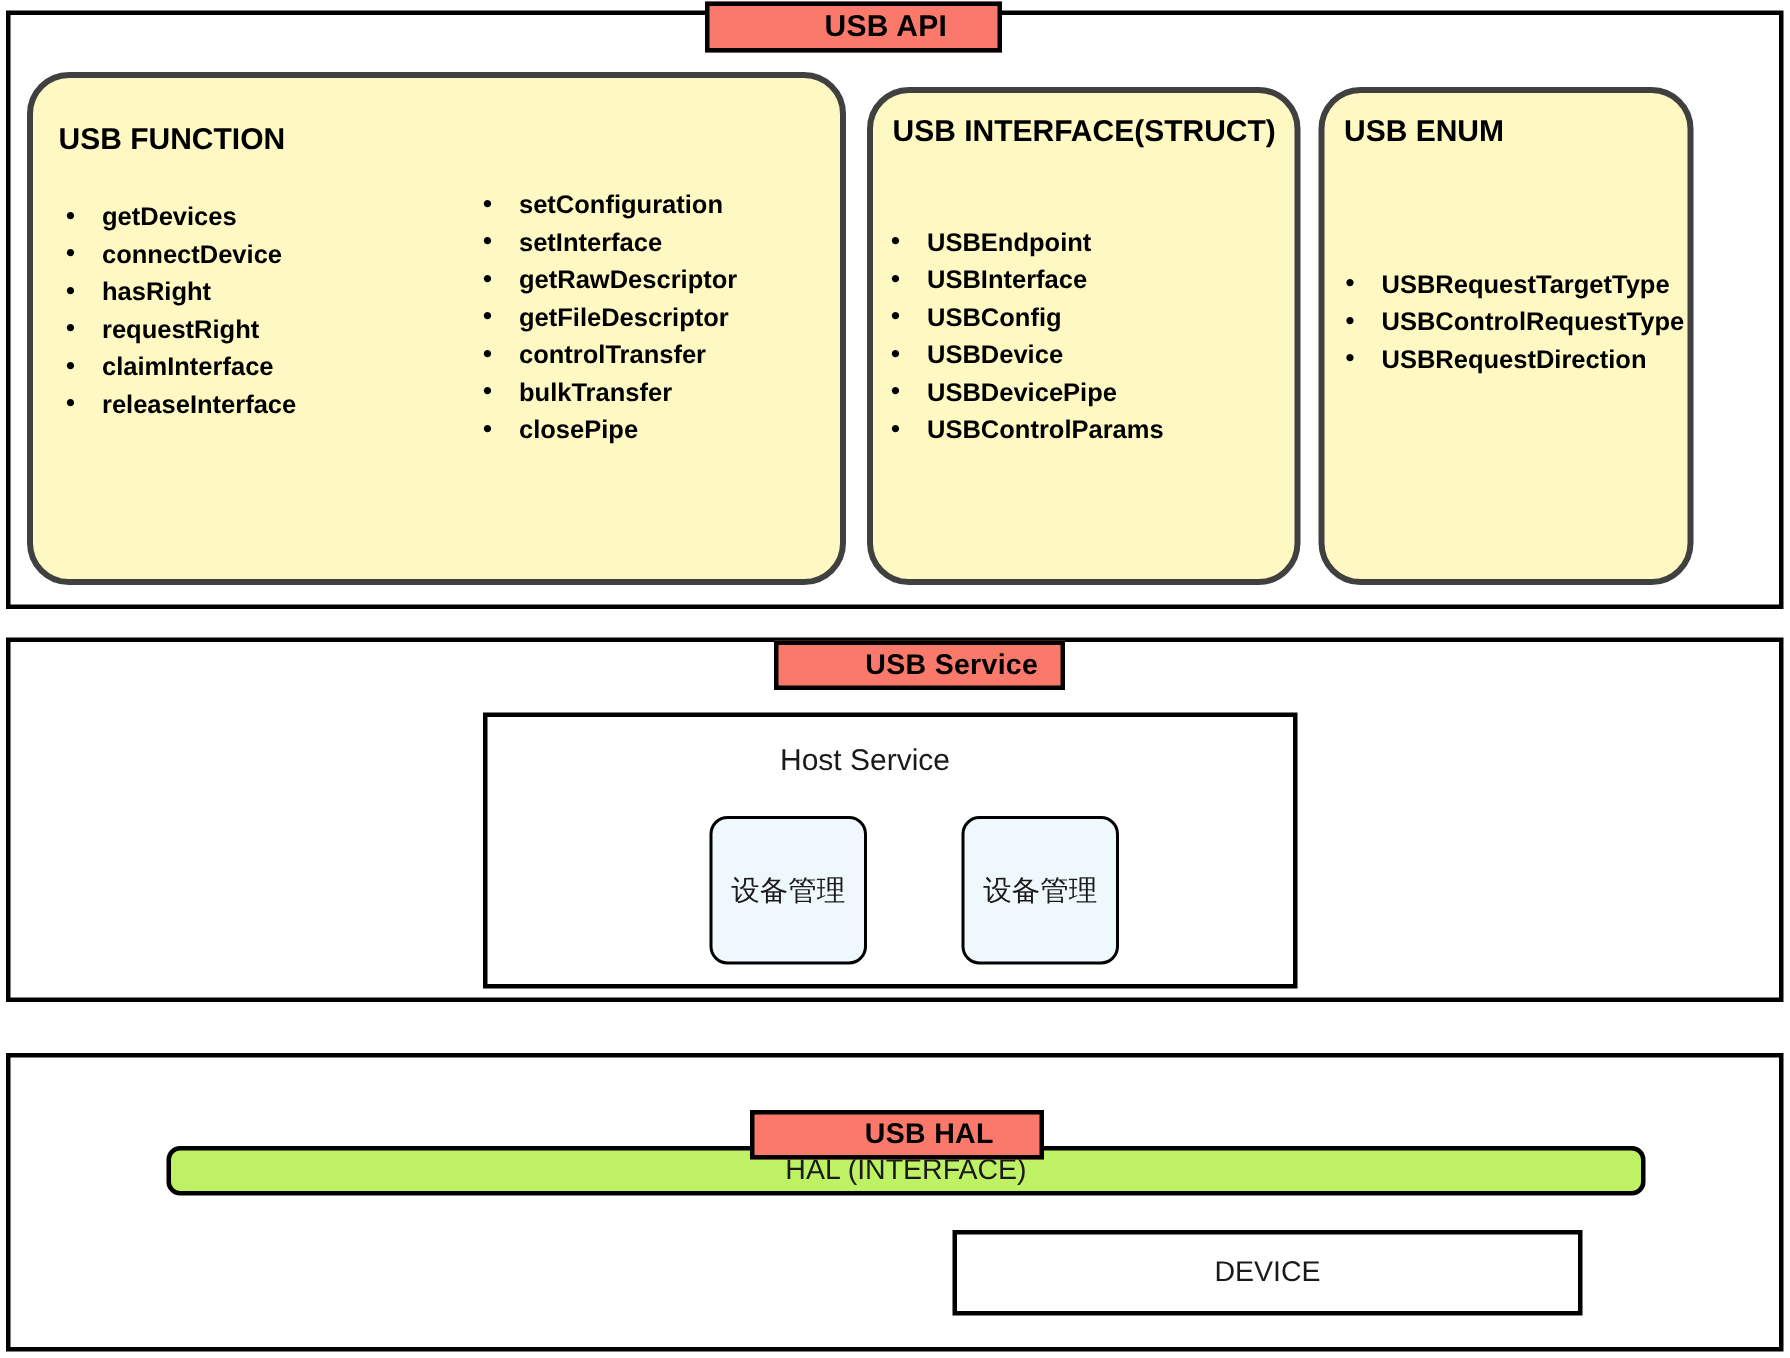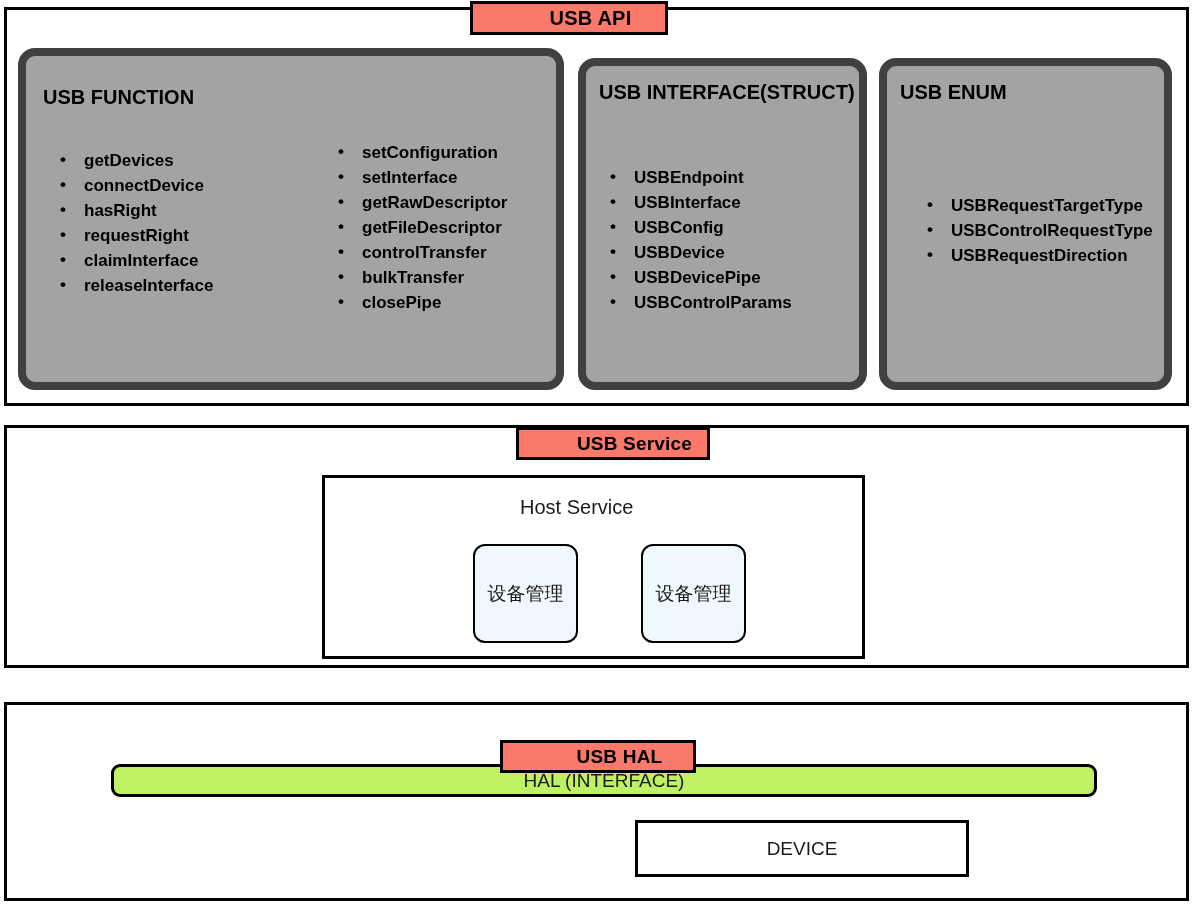--- a/index.html
+++ b/index.html
@@ -59,43 +59,43 @@
   }
   #chip-hal {
     left: 500px; top: 740px; width: 196px; height: 33px;
     font-size: 19px;
   }
 
   
   .group-box {
     position: absolute;
     box-sizing: border-box;
-    background: #a3a3a3;
-    border: 8px solid #404040;
-    border-radius: 17px;
+    background: #fef9c3;
+    border: 4px solid #404040;
+    border-radius: 28px;
   }
   #group-function  { left: 18px;  top: 48px; width: 546px; height: 342px; }
   #group-interface { left: 578px; top: 58px; width: 289px; height: 332px; padding-left: 48px; }
-  #group-enum      { left: 879px; top: 58px; width: 293px; height: 332px; }
+  #group-enum      { left: 879px; top: 58px; width: 250px; height: 332px; }
 
   .group-title {
     position: absolute;
     font-weight: bold;
     font-size: 20px;
     color: #000000;
     white-space: nowrap;
   }
   #group-function .group-title  { left: 17px; top: 30px; }
   #group-interface .group-title { left: 13px; top: 15px; }
   #group-enum .group-title      { left: 13px; top: 15px; }
 
   ul.api-list {
     position: absolute;
     list-style: none;
-    margin: 12px;
+    margin: 0;
     padding: 0;
   }
   ul.api-list li {
     position: relative;
     font-weight: bold;
     font-size: 17px;
     line-height: 25px;
     color: #000000;
     padding-left: 26px;
     white-space: nowrap;
@@ -105,21 +105,21 @@
     position: absolute;
     left: 2px;
     top: -1px;
     font-size: 17px;
     line-height: 25px;
   }
 
   #list-function-a  { left: 20px;  top: 80px; }
   #list-function-b  { left: 298px; top: 72px; }
   #list-interface   { left: 10px;  top: 87px; }
-  #list-enum        { left: 26px;  top: 115px; }
+  #list-enum        { left: 12px;  top: 115px; }
 
   
   #host-service-box {
     position: absolute;
     box-sizing: border-box;
     left: 322px;
     top: 475px;
     width: 543px;
     height: 184px;
     border: 3px solid #000000;
@@ -171,21 +171,21 @@
     box-sizing: border-box;
     background: #ffffff;
     border: 3px solid #000000;
     display: flex;
     align-items: center;
     justify-content: center;
     font-size: 19px;
     color: #1a1a1a;
   }
   #hal-host   { left: 133px; top: 820px; width: 403px; height: 57px; }
-  #hal-device { left: 635px; top: 820px; width: 334px; height: 57px; }
+  #hal-device { left: 635px; top: 820px; width: 420px; height: 57px; }
 </style>
 </head>
 <body>
 
 <div class="stage">
 
   <div class="panel" id="panel-api"></div>
 
   <div class="layer-chip" id="chip-api">USB API</div>
 

